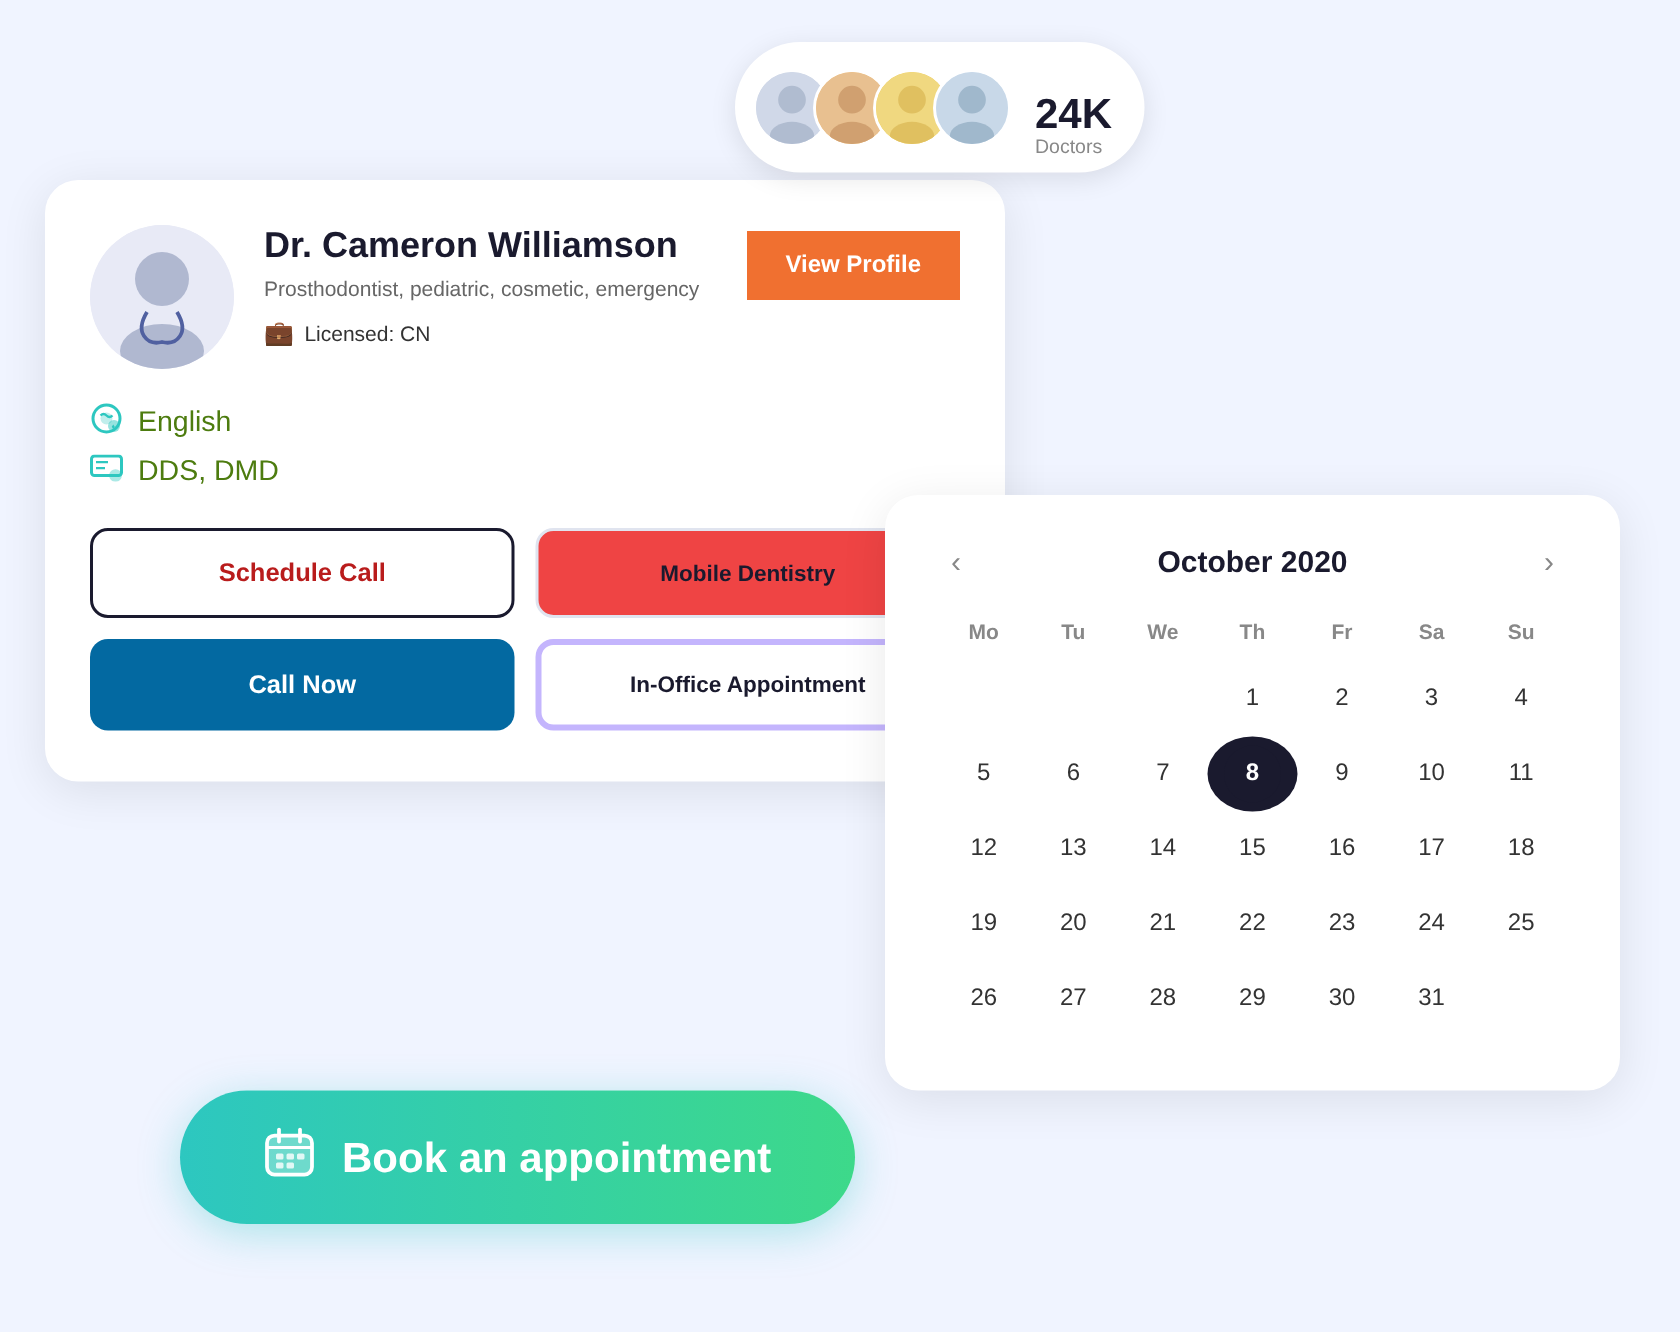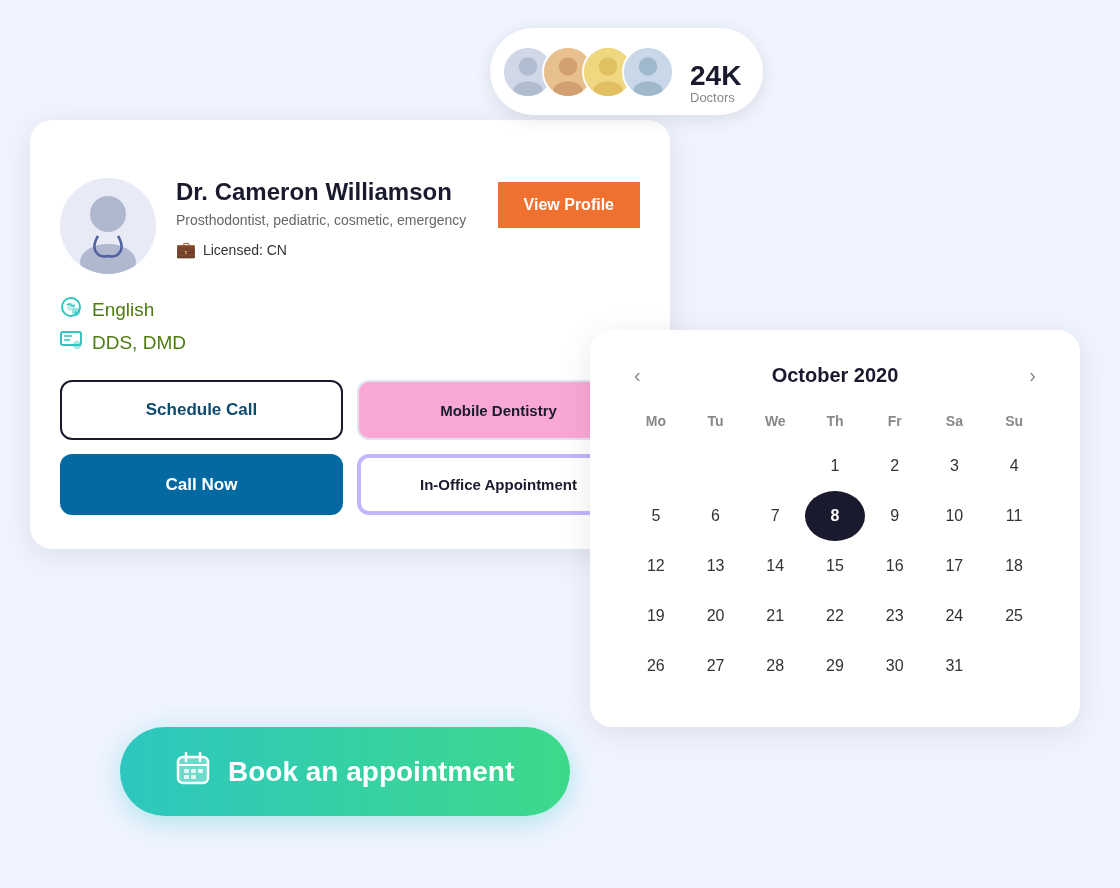--- a/index.html
+++ b/index.html
@@ -73,21 +73,20 @@
       border-radius: 22px;
       padding: 30px 30px 34px 30px;
       box-shadow: 0 6px 32px rgba(0,0,0,0.09);
       z-index: 5;
     }
     .doctor-header {
       display: flex;
       align-items: flex-start;
       gap: 20px;
       margin-bottom: 22px;
-      margin-top: 28px;
     }
     .doctor-avatar-wrap {
       width: 96px;
       height: 96px;
       border-radius: 50%;
       background: #e8eaf6;
       overflow: hidden;
       flex-shrink: 0;
       display: flex;
       align-items: center;
@@ -155,42 +154,42 @@
     .detail-icon.lang { color: #2dc7c0; }
     .detail-icon.cert { color: #2dc7c0; }
 
     .action-buttons {
       display: grid;
       grid-template-columns: 1fr 1fr;
       gap: 14px;
     }
     .btn-schedule {
       background: white;
-      color: #0c4a6e;
+      color: #b91c1c;
       border: 2px solid #1a1a2e;
       border-radius: 12px;
       padding: 18px 10px;
       font-size: 17px;
       font-weight: 700;
       cursor: pointer;
       text-align: center;
     }
     .btn-call {
       background: #0369a1;
       color: white;
       border: none;
       border-radius: 12px;
       padding: 18px 10px;
       font-size: 17px;
       font-weight: 700;
       cursor: pointer;
       text-align: center;
     }
     .btn-mobile {
-      background: #f9a8d4;
+      background: #ef4444;
       color: #1a1a2e;
       border: 2px solid #e0e4ef;
       border-radius: 12px;
       padding: 14px 10px;
       font-size: 15px;
       font-weight: 600;
       cursor: pointer;
       text-align: center;
     }
     .btn-inoffice {

